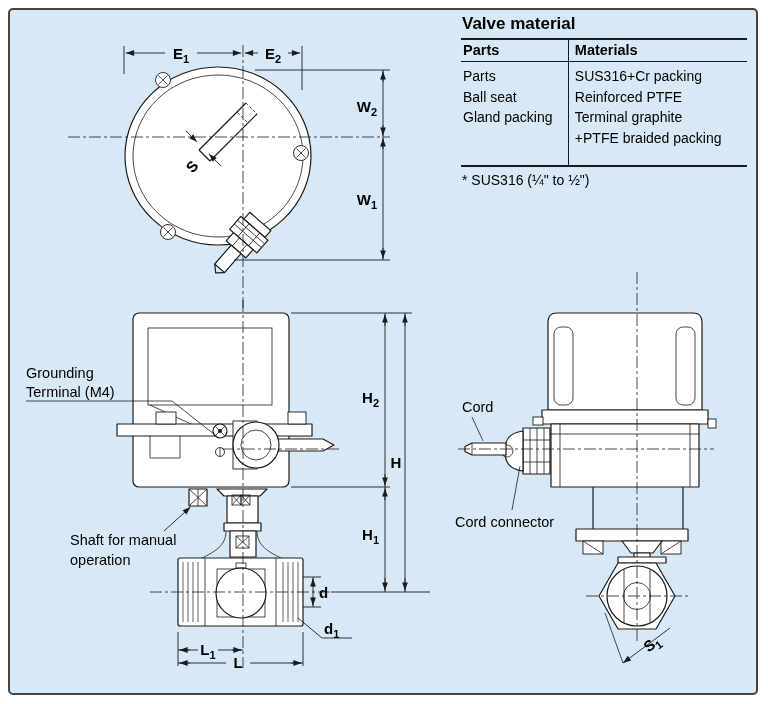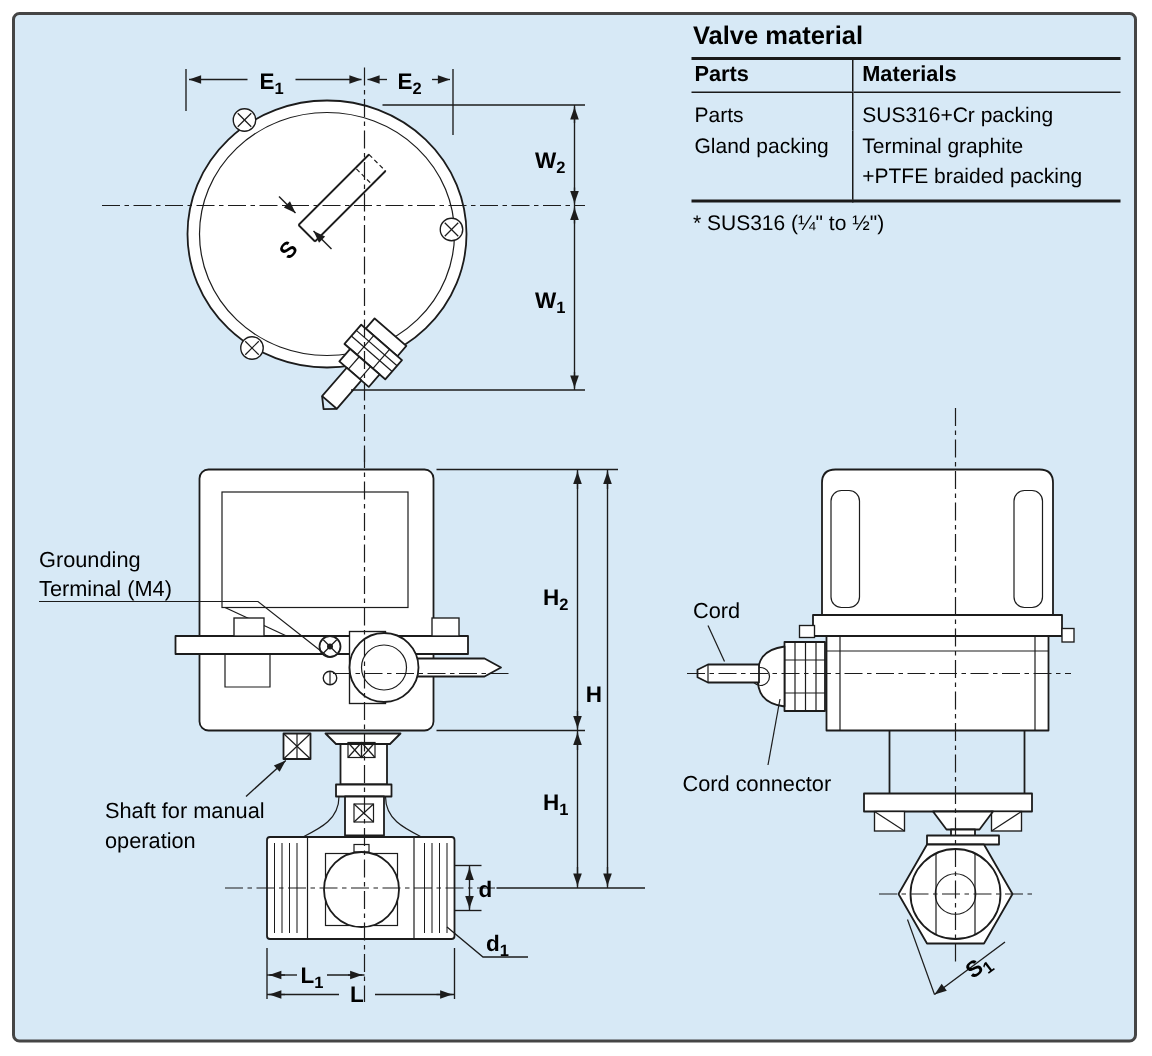--- a/index.html
+++ b/index.html
@@ -22,21 +22,21 @@
   
   .materials{position:absolute;left:461px;top:14px;width:286px;color:#000;}
   .materials .title{font-size:17px;font-weight:bold;margin:0 0 4px 1px;}
   table.tbl{border-collapse:collapse;width:100%;
             border-top:2px solid #1a1a1a;border-bottom:2px solid #1a1a1a;}
   .tbl th{text-align:left;font-size:14.5px;font-weight:bold;padding:2px 0 3px 2px;
           border-bottom:1.5px solid #1a1a1a;}
   .tbl th + th, .tbl td + td{border-left:1.2px solid #1a1a1a;padding-left:6px;}
   .tbl td{font-size:14px;line-height:20.5px;padding:0 0 0 2px;vertical-align:top;}
   .tbl tbody tr:first-child td{padding-top:4px;}
-  .tbl tbody tr:last-child td{padding-bottom:5px;margin-top:20px;}
+  .tbl tbody tr:last-child td{padding-bottom:17px;margin-top:20px;}
   .tbl sup{font-size:10px;vertical-align:super;line-height:0;}
   .footnote{font-size:14px;margin-top:5px;margin-left:1px;}
 </style>
 </head>
 <body>
 
 <div class="page"></div>
 
 <svg class="diagram" width="768" height="704" viewBox="0 0 768 704">
   <defs>
@@ -316,20 +316,24 @@
         <th>Parts</th>
         <th>Materials</th>
       </tr>
     </thead>
     <tbody>
       <tr>
         <td>Parts</td>
         <td>SUS316+Cr packing</td>
       </tr>
       <tr>
+        <td>Ball seat</td>
+        <td>Reinforced PTFE</td>
+      </tr>
+      <tr>
         <td>Gland packing</td>
         <td>
           <div>Terminal graphite</div>
           <div>+PTFE braided packing</div>
         </td>
       </tr>
     </tbody>
   </table>
   <div class="footnote">* SUS316 (¼" to ½")</div>
 </div>

